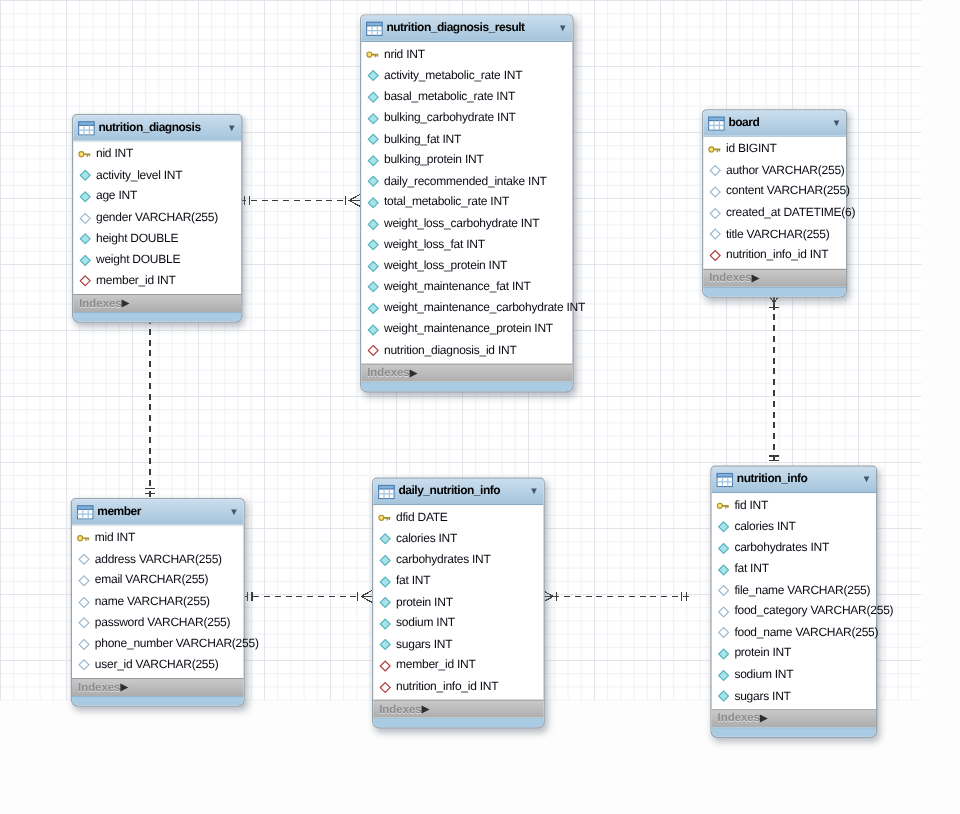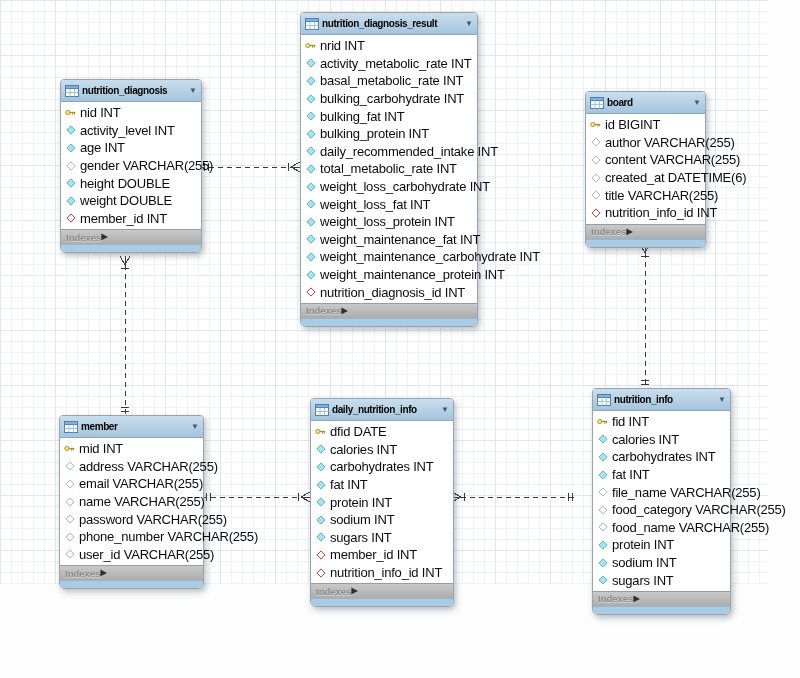--- a/index.html
+++ b/index.html
@@ -33,21 +33,21 @@
   .hicon{display:flex;align-items:center;flex:0 0 auto;}
   .title{
     flex:1;font-size:10px;font-weight:bold;letter-spacing:-0.4px;
     color:var(--title-text,#000);white-space:nowrap;overflow:hidden;
   }
   .harrow{font-size:8px;color:#46566a;flex:0 0 auto;line-height:1;}
   .rows{padding:2px 0;}
   .row{height:17.6px;display:flex;align-items:center;gap:4px;padding:0 4px;}
   .cicon{width:11px;display:flex;justify-content:center;align-items:center;flex:0 0 auto;}
   .clabel{
-    font-size:13px;letter-spacing:-0.2px;color:var(--row-text,#0a0a14);
+    font-size:10px;letter-spacing:-0.2px;color:var(--row-text,#0a0a14);
     white-space:nowrap;
   }
   .idx{
     height:14px;display:flex;align-items:center;
     padding:0 5px;
     background:linear-gradient(var(--indexes-top,#c9c9c9),var(--indexes-bottom,#adadad));
     border-top:1px solid #9b9b9b;
     font-size:9.5px;font-weight:bold;color:var(--indexes-text,#8b8b8b);
     text-shadow:0 1px 0 #dcdcdc;
   }
@@ -243,21 +243,21 @@
           </span>
           <span class="clabel">nutrition_diagnosis_id INT</span>
         </div>
       </div>
       <div class="idx">
         <span>Indexes</span>
         <span class="iarrow">▶</span>
       </div>
       <div class="ftr"></div>
     </div>
-    <div class="tbl" style="left: 60px; top: 79px; width: 140px;">
+    <div class="tbl" style="left: 60px; top: 95px; width: 140px;">
       <div class="hdr">
         <span class="hicon">
           <svg width="14" height="12" viewBox="0 0 14 12">
             <rect x="0.5" y="0.5" width="13" height="11" fill="#fff" stroke="#4f7fae"></rect>
             <rect x="0.5" y="0.5" width="13" height="3" fill="#7fb2dd" stroke="#4f7fae"></rect>
             <path d="M5 3.5V11.5 M9.5 3.5V11.5 M0.5 7.5H13.5" stroke="#9fc4e0" fill="none"></path>
           </svg>
         </span>
         <span class="title">nutrition_diagnosis</span>
         <span class="harrow">▼</span>

